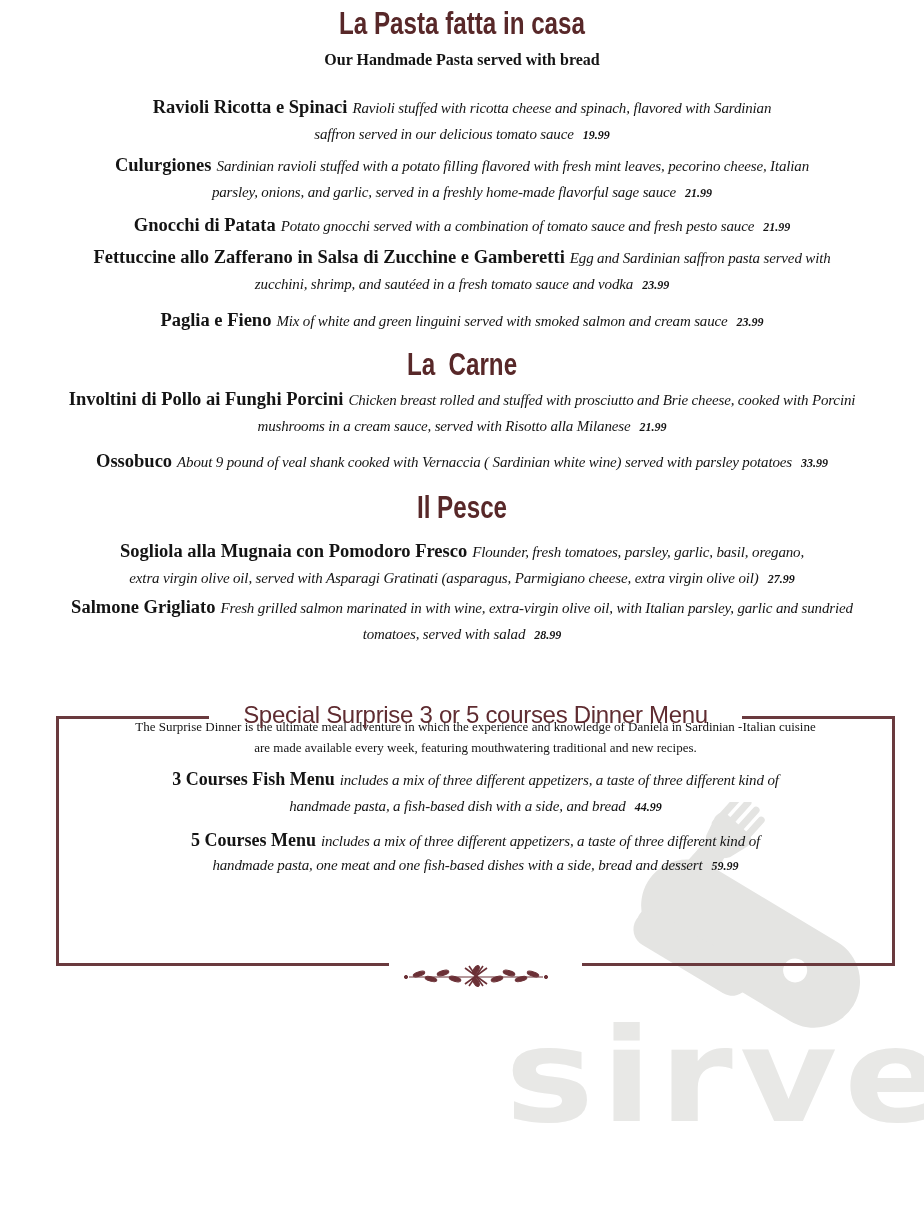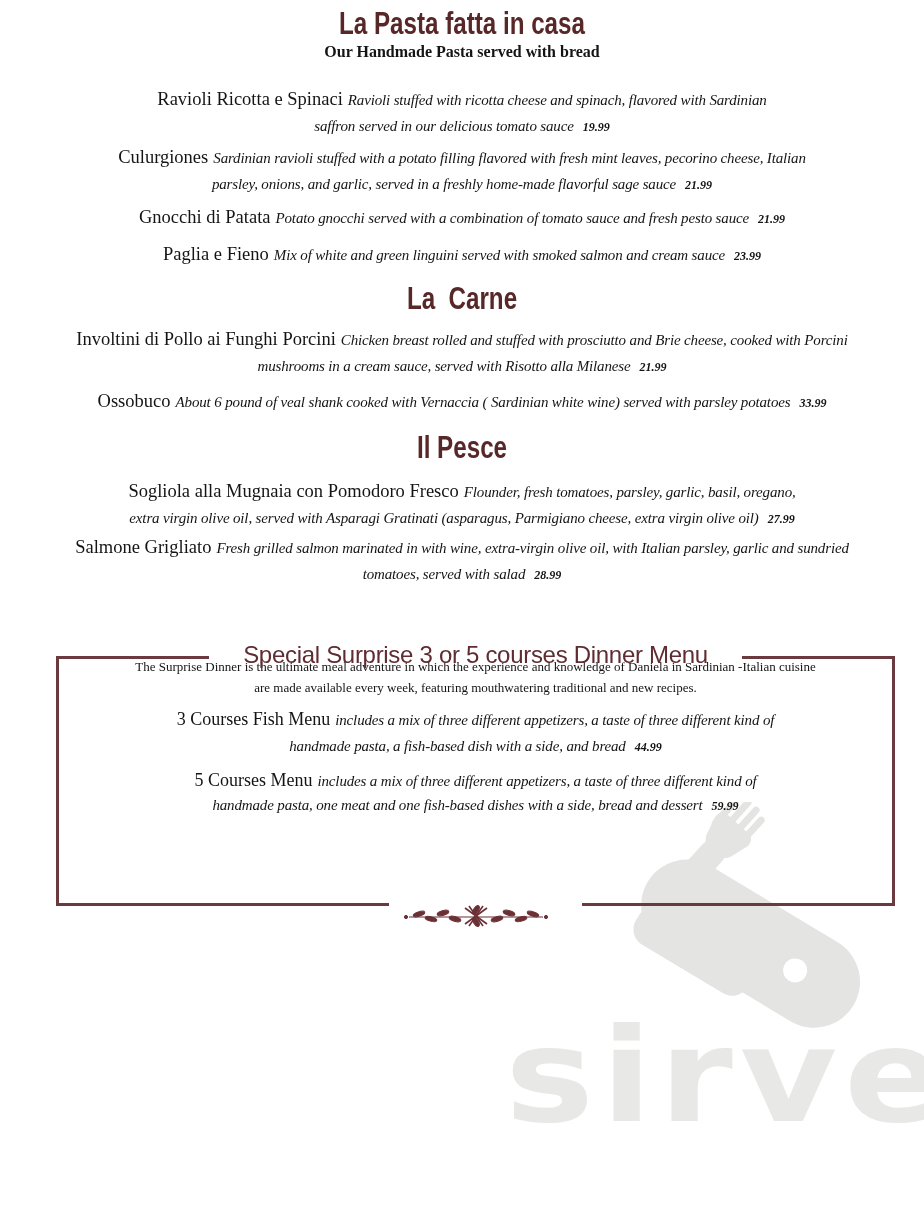--- a/index.html
+++ b/index.html
@@ -12,33 +12,33 @@
 
   
   .section-title {
     font-family:"Liberation Sans", sans-serif; font-weight:700;
     font-size:31px; line-height:36px; color:#582829; text-align:center;
     transform:scaleX(0.78); white-space:pre;
   }
   .pasta-title { margin-top:6px; }
   .carne-title { margin-top:12px; }
   .pesce-title { margin-top:14px; }
-  .subtitle { text-align:center; font-weight:700; font-size:16px; line-height:20px; }
+  .subtitle { text-align:center; font-weight:700; font-size:16px; line-height:20px; margin-top:8px; }
 
   
   .item { text-align:center; font-size:15px; line-height:26px; }
-  .item .name  { font-weight:400; font-size:18.5px; margin-right:5px; }
+  .item .name  { font-weight:700; font-size:18.5px; margin-right:5px; }
   .item .desc  { font-style:italic; white-space:pre-line; letter-spacing:-0.15px; }
   .item .desc-plain { white-space:pre-line; }
   .item .desc-underline { font-style:italic; text-decoration:underline; text-decoration-thickness:1px; text-decoration-color:#777; }
   .item .price { font-weight:700; font-style:italic; font-size:12px; margin-left:9px; }
 
   .s0i0{margin-top:24px;} .s0i1{margin-top:4px;} .s0i2{margin-top:6px;}
   .s0i3{margin-top:9px; line-height:30px;} .s0i4{margin-top:4px;} .s0i5{margin-top:9px;}
-  .s1i0{margin-top:16px;} .s1i1{margin-top:5px;} .s1i2{margin-top:9px;} .s1i3{margin-top:8px;}
+  .s1i0{margin-top:16px;} .s1i1{margin-top:5px;} .s1i2{margin-top:3px;} .s1i3{margin-top:8px;}
   .s2i0{margin-top:12px;} .s2i1{margin-top:9px; line-height:24px;} .s2i2{margin-top:2px;}
 
   
   .special-box {
     position:relative; width:839px; height:250px; margin:68px 0 0 50px;
     border-left:3px solid #6a3a3e; border-right:3px solid #6a3a3e; padding:0 6px;
   }
   .seg { position:absolute; height:3px; background:#6a3a3e; }
   .seg.tl{top:0; left:0; width:150px;}  .seg.tr{top:0; right:0; width:150px;}
   .seg.bl{bottom:0; left:0; width:330px;} .seg.br{bottom:0; right:0; width:310px;}
@@ -100,34 +100,38 @@
         <span class="name">Ravioli Ricotta e Spinaci</span><span class="desc">Ravioli stuffed with ricotta cheese and spinach, flavored with Sardinian
 saffron served in our delicious tomato sauce</span><span class="price">19.99</span>
       </p>
       <p class="item s0i1">
         <span class="name">Culurgiones</span><span class="desc">Sardinian ravioli stuffed with a potato filling flavored with fresh mint leaves, pecorino cheese, Italian
 parsley, onions, and garlic, served in a freshly home-made flavorful sage sauce</span><span class="price">21.99</span>
       </p>
       <p class="item s0i2">
         <span class="name">Gnocchi di Patata</span><span class="desc">Potato gnocchi served with a combination of tomato sauce and fresh pesto sauce</span><span class="price">21.99</span>
       </p>
+      <p class="item s0i4">
+        <span class="name">Fettuccine allo Zafferano in Salsa di Zucchine e Gamberetti</span><span class="desc">Egg and Sardinian saffron pasta served with
+zucchini, shrimp, and sautéed in a fresh tomato sauce and vodka</span><span class="price">23.99</span>
+      </p>
       <p class="item s0i5">
         <span class="name">Paglia e Fieno</span><span class="desc">Mix of white and green linguini served with smoked salmon and cream sauce</span><span class="price">23.99</span>
       </p>
     </section>
 
     <section>
       <h1 class="section-title carne-title">La  Carne</h1>
 
       <p class="item s1i2">
         <span class="name">Involtini di Pollo ai Funghi Porcini</span><span class="desc">Chicken breast rolled and stuffed with prosciutto and Brie cheese, cooked with Porcini
 mushrooms in a cream sauce, served with Risotto alla Milanese</span><span class="price">21.99</span>
       </p>
       <p class="item s1i3">
-        <span class="name">Ossobuco</span><span class="desc">About 6 pound of veal shank cooked with Vernaccia ( Sardinian white wine) served with parsley potatoes</span><span class="price">33.99</span>
+        <span class="name">Ossobuco</span><span class="desc">About 9 pound of veal shank cooked with Vernaccia ( Sardinian white wine) served with parsley potatoes</span><span class="price">33.99</span>
       </p>
     </section>
 
     <section>
       <h1 class="section-title pesce-title">Il Pesce</h1>
 
       <p class="item s2i0">
         <span class="name">Sogliola alla Mugnaia con Pomodoro Fresco</span><span class="desc">Flounder, fresh tomatoes, parsley, garlic, basil, oregano,
 extra virgin olive oil, served with Asparagi Gratinati (asparagus, Parmigiano cheese, extra virgin olive oil)</span><span class="price">27.99</span>
       </p>

